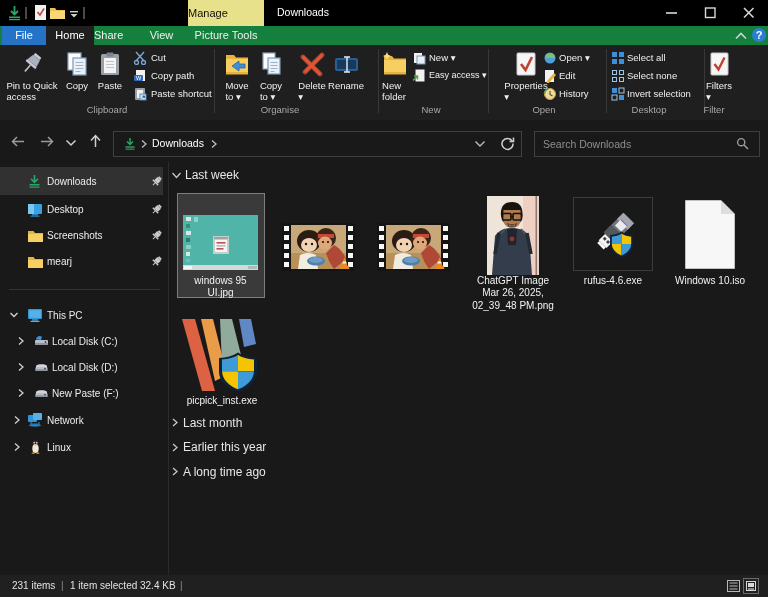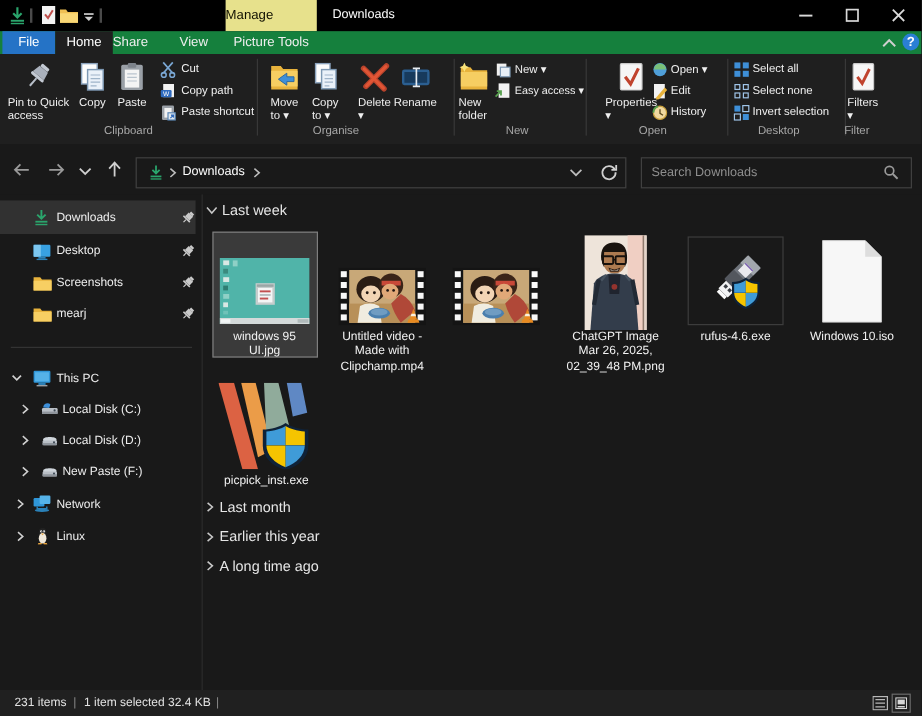--- a/index.html
+++ b/index.html
@@ -429,23 +429,20 @@
           <rect x="66" y="21" width="5" height="5"></rect>
             <rect x="66" y="30" width="5" height="5"></rect>
           <rect x="66" y="39" width="5" height="5"></rect>
         </g>
         <g transform="translate(57,33)">
           <path d="M5.5 1 L8.5 10 H2.5 z" fill="#e88a20"></path>
           <path d="M3.9 5.5 h3.2 l0.6 2 H3.3 z" fill="#f8f0e0"></path>
           <path d="M1.5 10 h8 l1 3 h-10 z" fill="#e88a20"></path>
         </g>
       </svg>
-      <div class="fn" style="left:150.5px;top:113px">Untitled video -
-Made with
-Clipchamp.mp4</div>
       <svg class="abs" style="left:209px;top:61px" width="73" height="48" viewBox="0 0 73 48">
         <rect width="73" height="48" fill="#141414"></rect>
         <rect x="9" y="2" width="55" height="44" fill="#c8a878"></rect>
         <rect x="9" y="30" width="55" height="16" fill="#b89058"></rect>
         <ellipse cx="27" cy="18" rx="12" ry="11" fill="#2a1c14"></ellipse>
         <ellipse cx="27" cy="22" rx="8" ry="7" fill="#f2d4b4"></ellipse>
         <circle cx="24" cy="21" r="1.2" fill="#201510"></circle>
         <circle cx="30" cy="21" r="1.2" fill="#201510"></circle>
         <ellipse cx="44" cy="15" rx="10" ry="10" fill="#3a2418"></ellipse>
         <path d="M36 11 h16 v4 h-16 z" fill="#c84838"></path>

